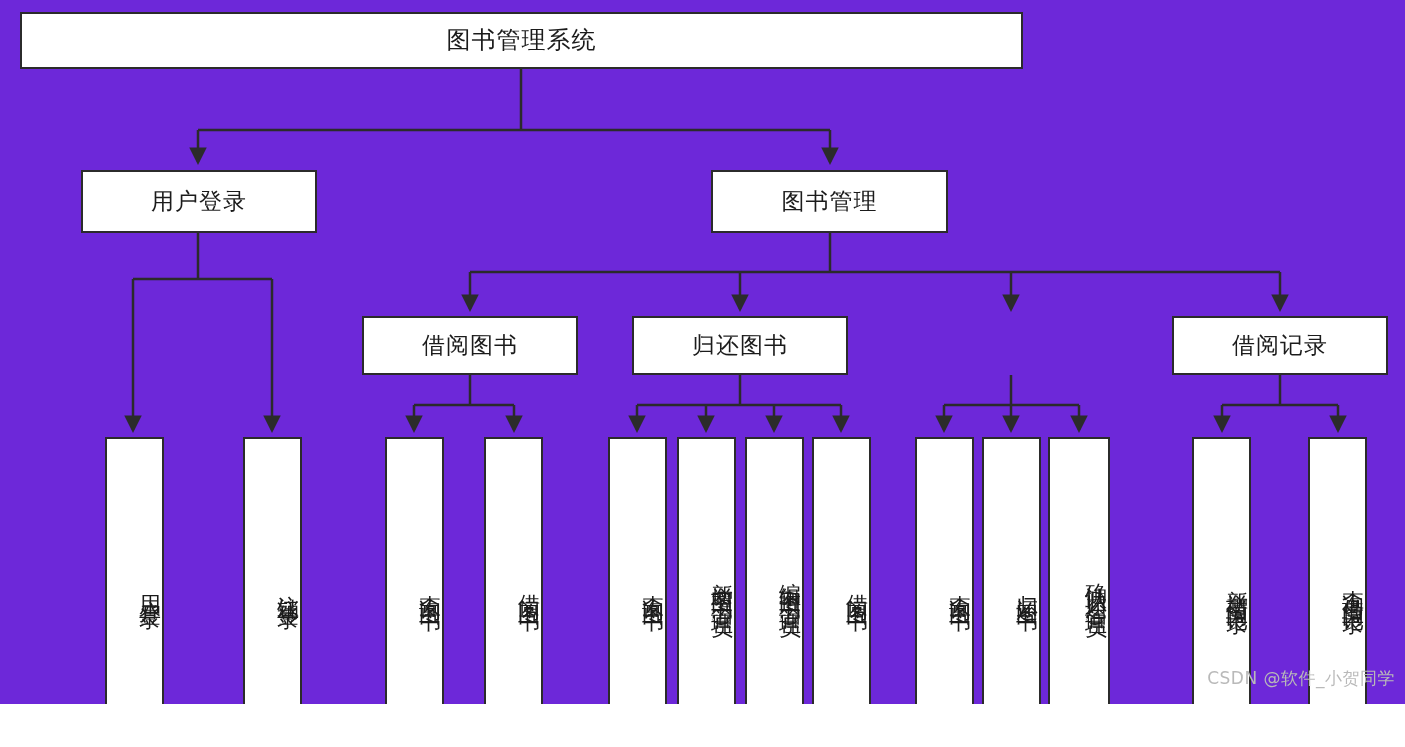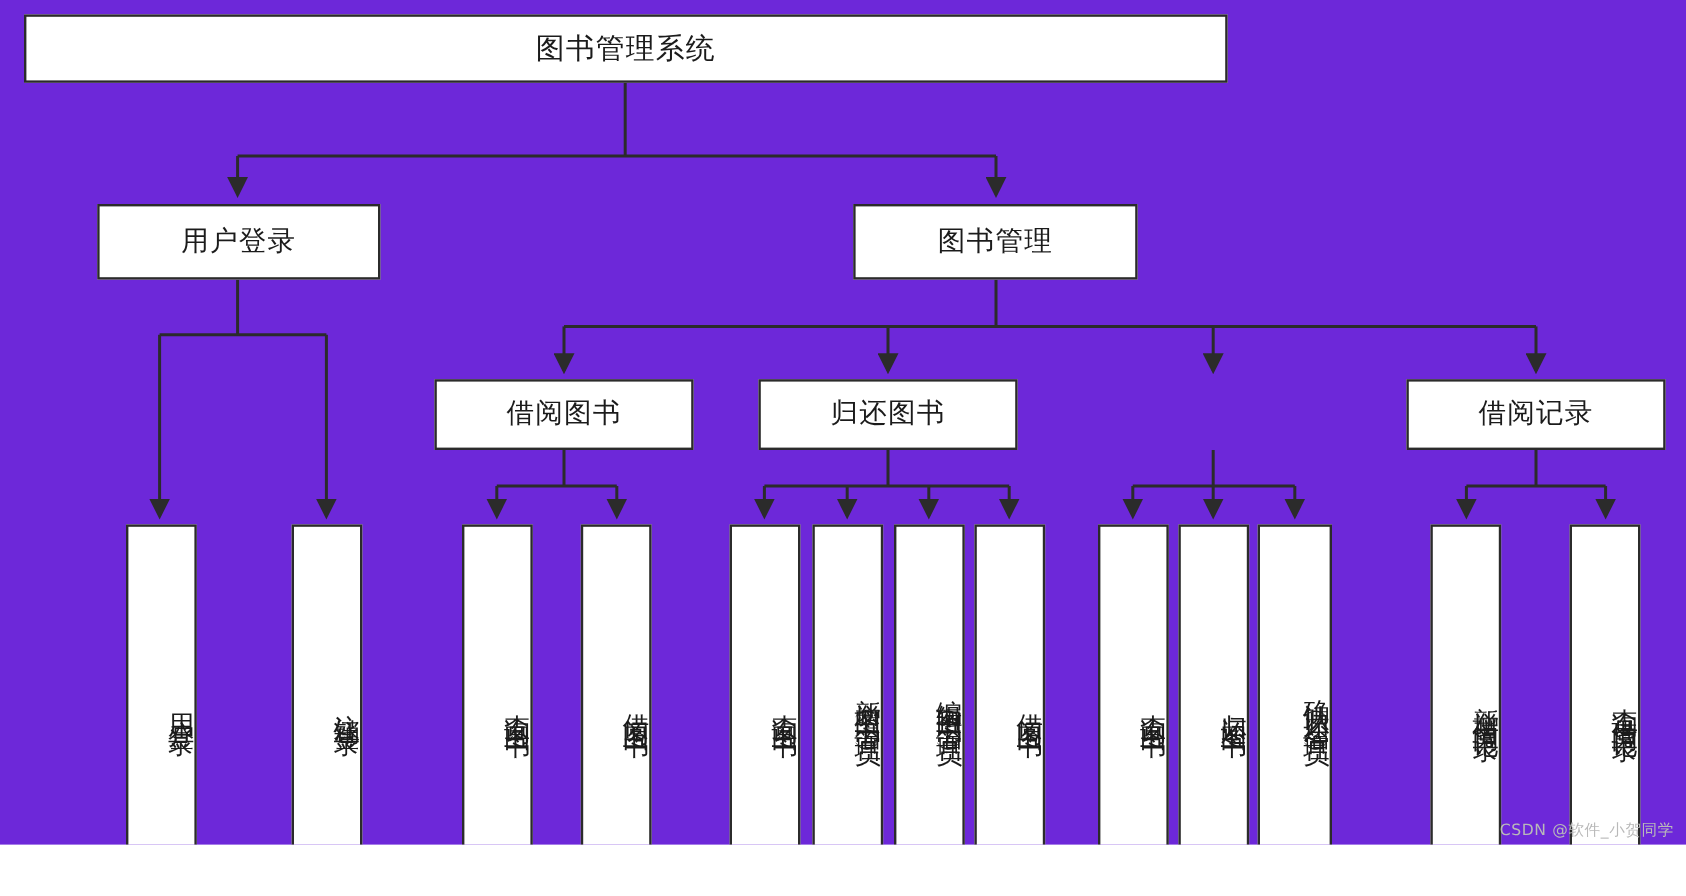--- a/index.html
+++ b/index.html
@@ -50,22 +50,22 @@
   }
   .node.v .vtxt{
     display:block;
     writing-mode:vertical-rl;
     text-orientation:upright;
     white-space:normal;
   }
   .watermark{
     position:absolute;
     right:10px;
-    bottom:3px;
-    font-size:13px;
+    bottom:14px;
+    font-size:17px;
     color:#b9b9b9;
     letter-spacing:0.5px;
     white-space:nowrap;
   }
 </style>
 </head>
 <body>
 
 <div id="canvas">
 

